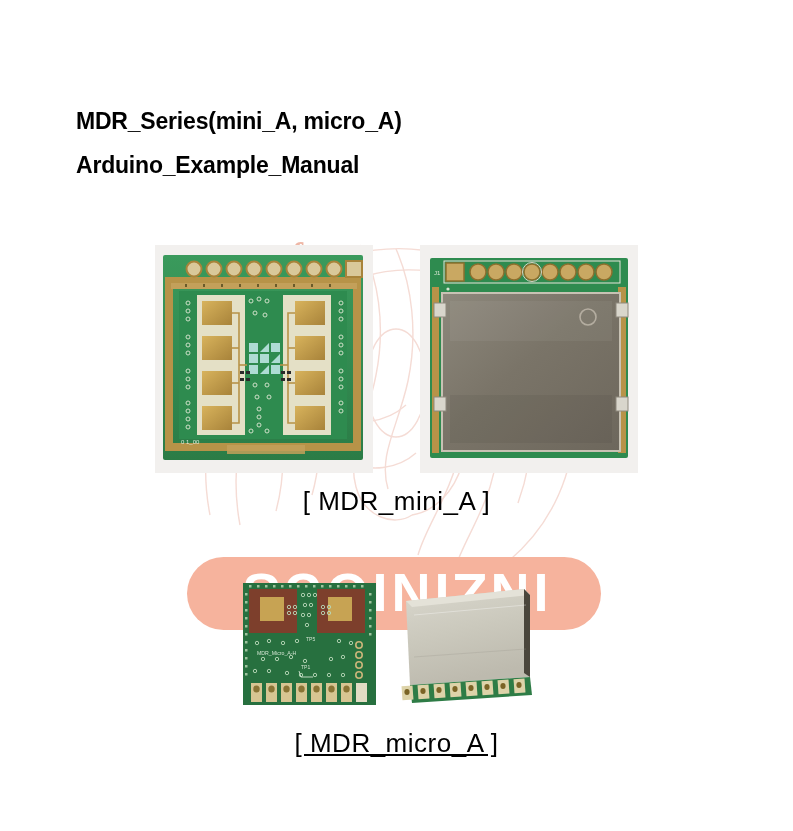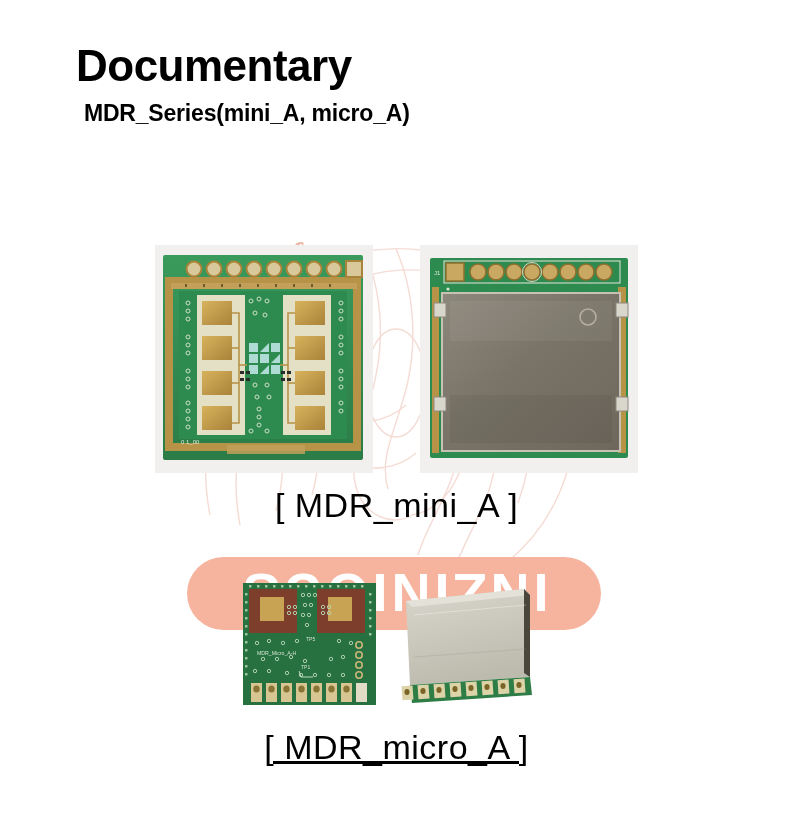--- a/index.html
+++ b/index.html
@@ -90,30 +90,30 @@
     line-height: 1.15;
   }
   .subtitle {
     position: absolute;
     left: 76px;
     font-size: 23px;
     font-weight: 700;
     letter-spacing: -0.2px;
     white-space: nowrap;
   }
-  #subtitle-1 { top: 100px; margin-left: 8px; }
+  #subtitle-1 { top: 108px; }
   #subtitle-2 { top: 152px; }
 
   
   .caption {
     position: absolute;
     width: 793px;
     left: 0;
     text-align: center;
-    font-size: 34px;
+    font-size: 26px;
     font-weight: 400;
     letter-spacing: 0.5px;
   }
   #caption-mini { top: 486px; }
   #caption-micro { top: 728px; text-decoration: underline; }
 
   
   .photo {
     position: absolute;
     background: #f3f1ef;
@@ -153,22 +153,22 @@
     </svg>
 
     <div class="wm-text-top">t for</div>
 
     <div class="wm-pill"></div>
     <div class="wm-pill-text">INZINIOUS</div>
   </div>
 
   <div id="content">
 
-    <h1 id="doc-title">Documentary</h1>
     <div id="subtitle-1" class="subtitle">MDR_Series(mini_A,  micro_A)</div>
+    <div id="subtitle-2" class="subtitle">Arduino_Example_Manual</div>
 
     <div class="photo" id="photo-mini-top">
       <svg class="pcb-svg" viewBox="0 0 218 228">
         <defs>
           <linearGradient id="gmask" x1="0" y1="0" x2="0" y2="1">
             <stop offset="0" stop-color="#3a9a5c"></stop>
             <stop offset="1" stop-color="#2b7c46"></stop>
           </linearGradient>
           <linearGradient id="ggold" x1="0" y1="0" x2="1" y2="1">
             <stop offset="0" stop-color="#d8b35c"></stop>

